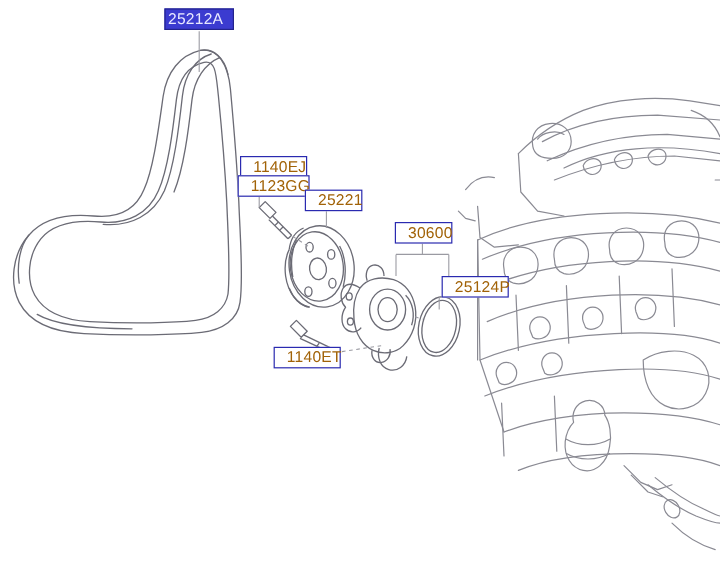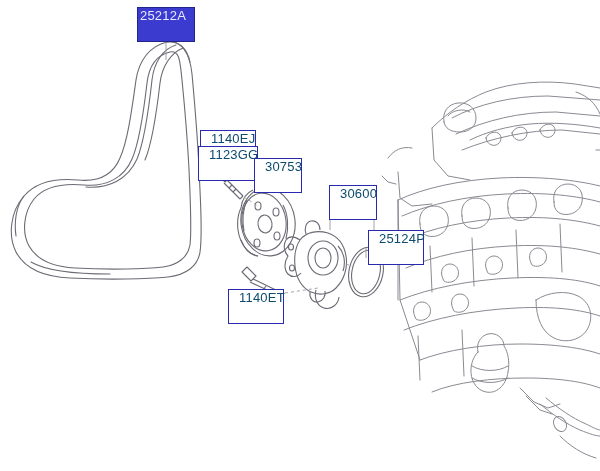--- a/index.html
+++ b/index.html
@@ -31,29 +31,29 @@
     top: 0;
     width: 600px;
     height: 471px;
   }
   .part-label {
     position: absolute;
     box-sizing: border-box;
     border: 1px solid #2a2ab0;
     font-size: 13px;
     line-height: 15px;
-    height: 35px;
+    height: 18px;
     padding: 0 2px;
     letter-spacing: 0.2px;
     white-space: nowrap;
     font-family: "Liberation Sans", sans-serif;
   }
   .part-label.plain {
     background: #ffffff;
-    color: #0c4a6e;
+    color: #a16207;
     padding-left: 10px;
   }
   .part-label.highlight {
     background: #3b3bd0;
     color: #e8e8ff;
     border-color: #23238c;
   }
 </style>
 </head>
 <body>
@@ -207,18 +207,18 @@
       <path d="M244,197 L258,206" stroke-dasharray="3,3"></path>
       <path d="M285,293 L318,288" stroke-dasharray="3,3"></path>
       <path d="M346,264 L352,266" stroke-dasharray="3,3"></path>
     </g>
   </svg>
 
   <div id="label-layer">
       <div class="part-label highlight" style="left: 137px; top: 7px; width: 58px;">25212A</div>
       <div class="part-label plain" style="left: 200px; top: 130px; width: 56px;">1140EJ</div>
       <div class="part-label plain" style="left: 198px; top: 146px; width: 60px;">1123GG</div>
-      <div class="part-label plain" style="left: 254px; top: 158px; width: 48px;">30753</div>
+      <div class="part-label plain" style="left: 254px; top: 158px; width: 48px;">25221</div>
       <div class="part-label plain" style="left: 329px; top: 185px; width: 48px;">30600</div>
       <div class="part-label plain" style="left: 368px; top: 230px; width: 56px;">25124P</div>
       <div class="part-label plain" style="left: 228px; top: 289px; width: 56px;">1140ET</div>
     </div>
 </div>
 
 </body></html>

